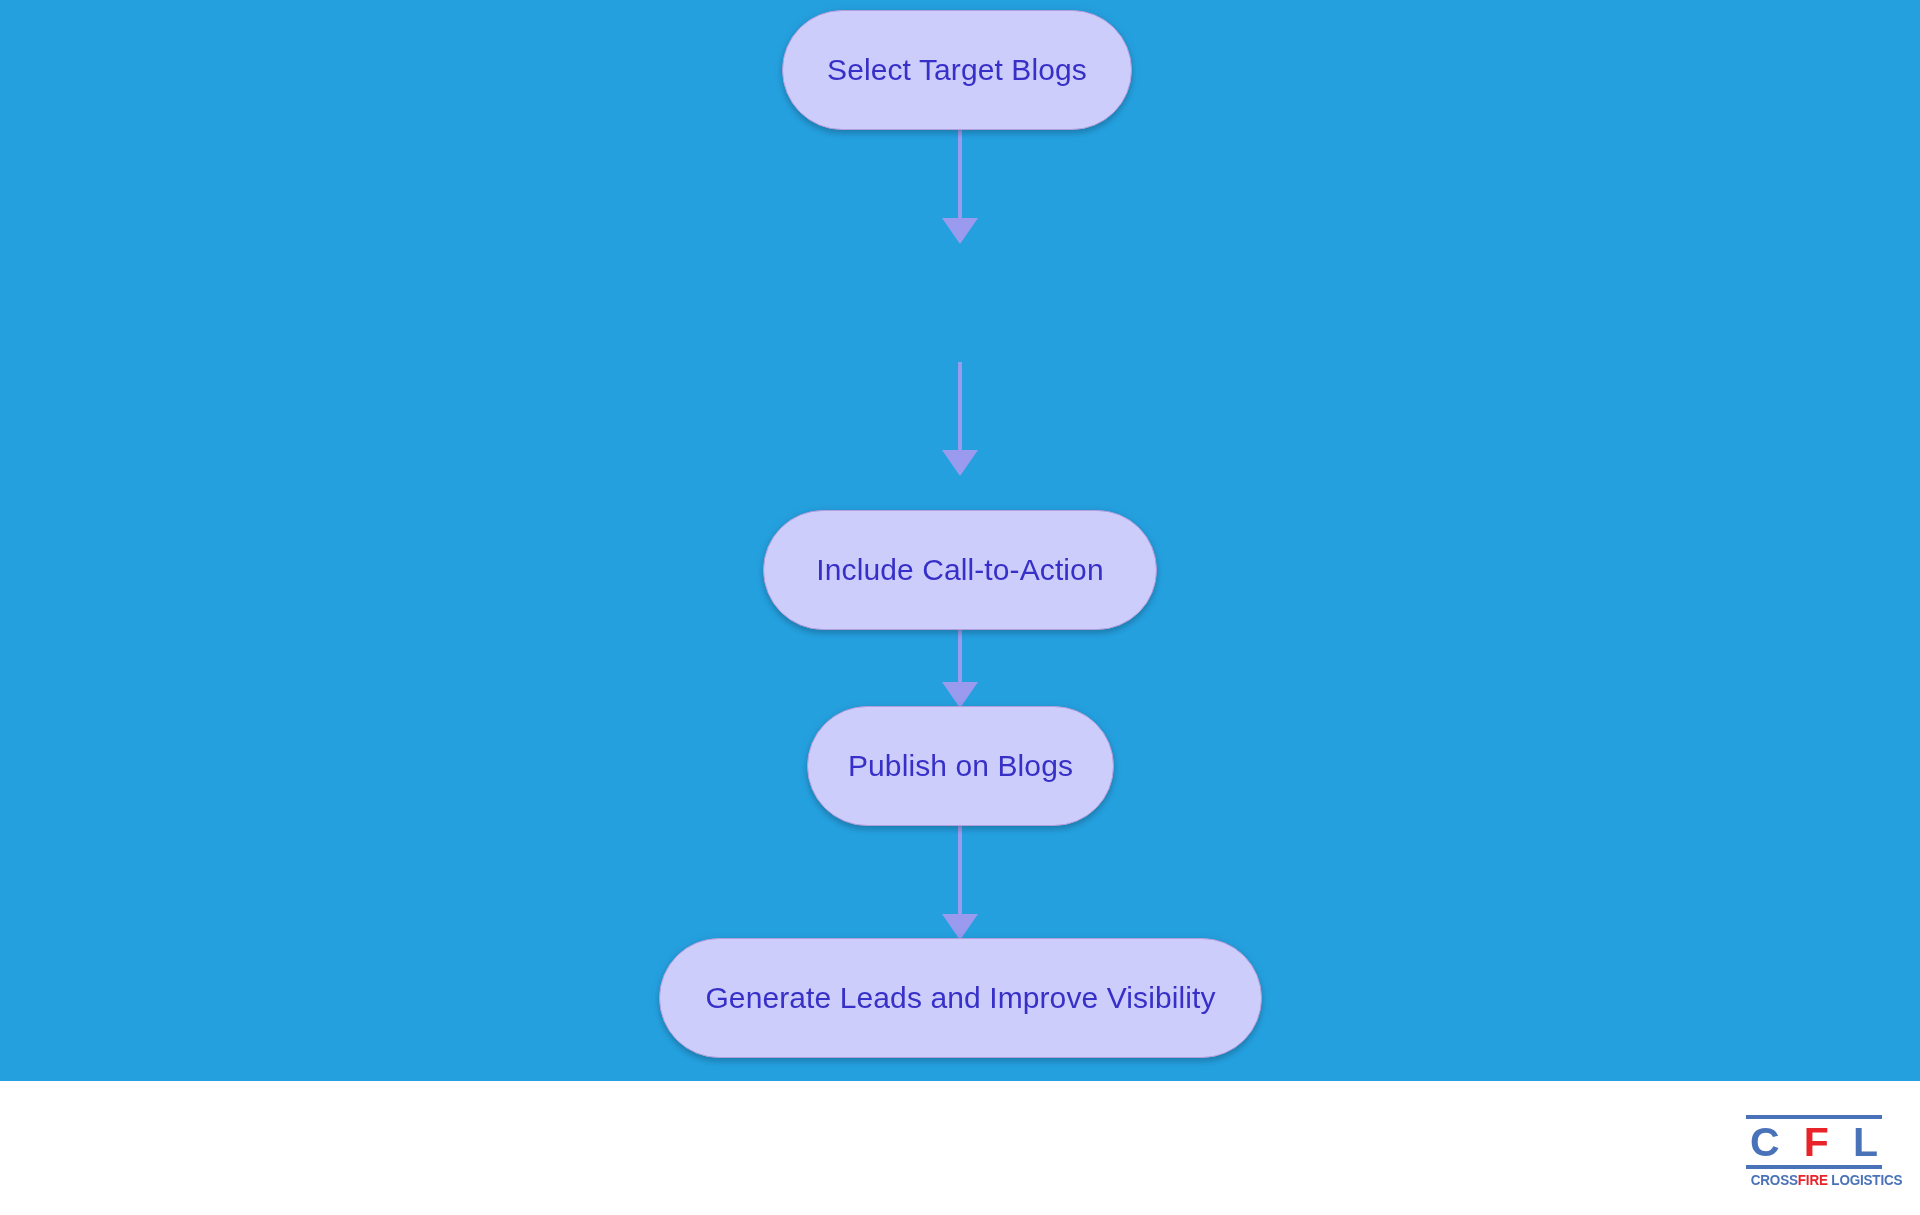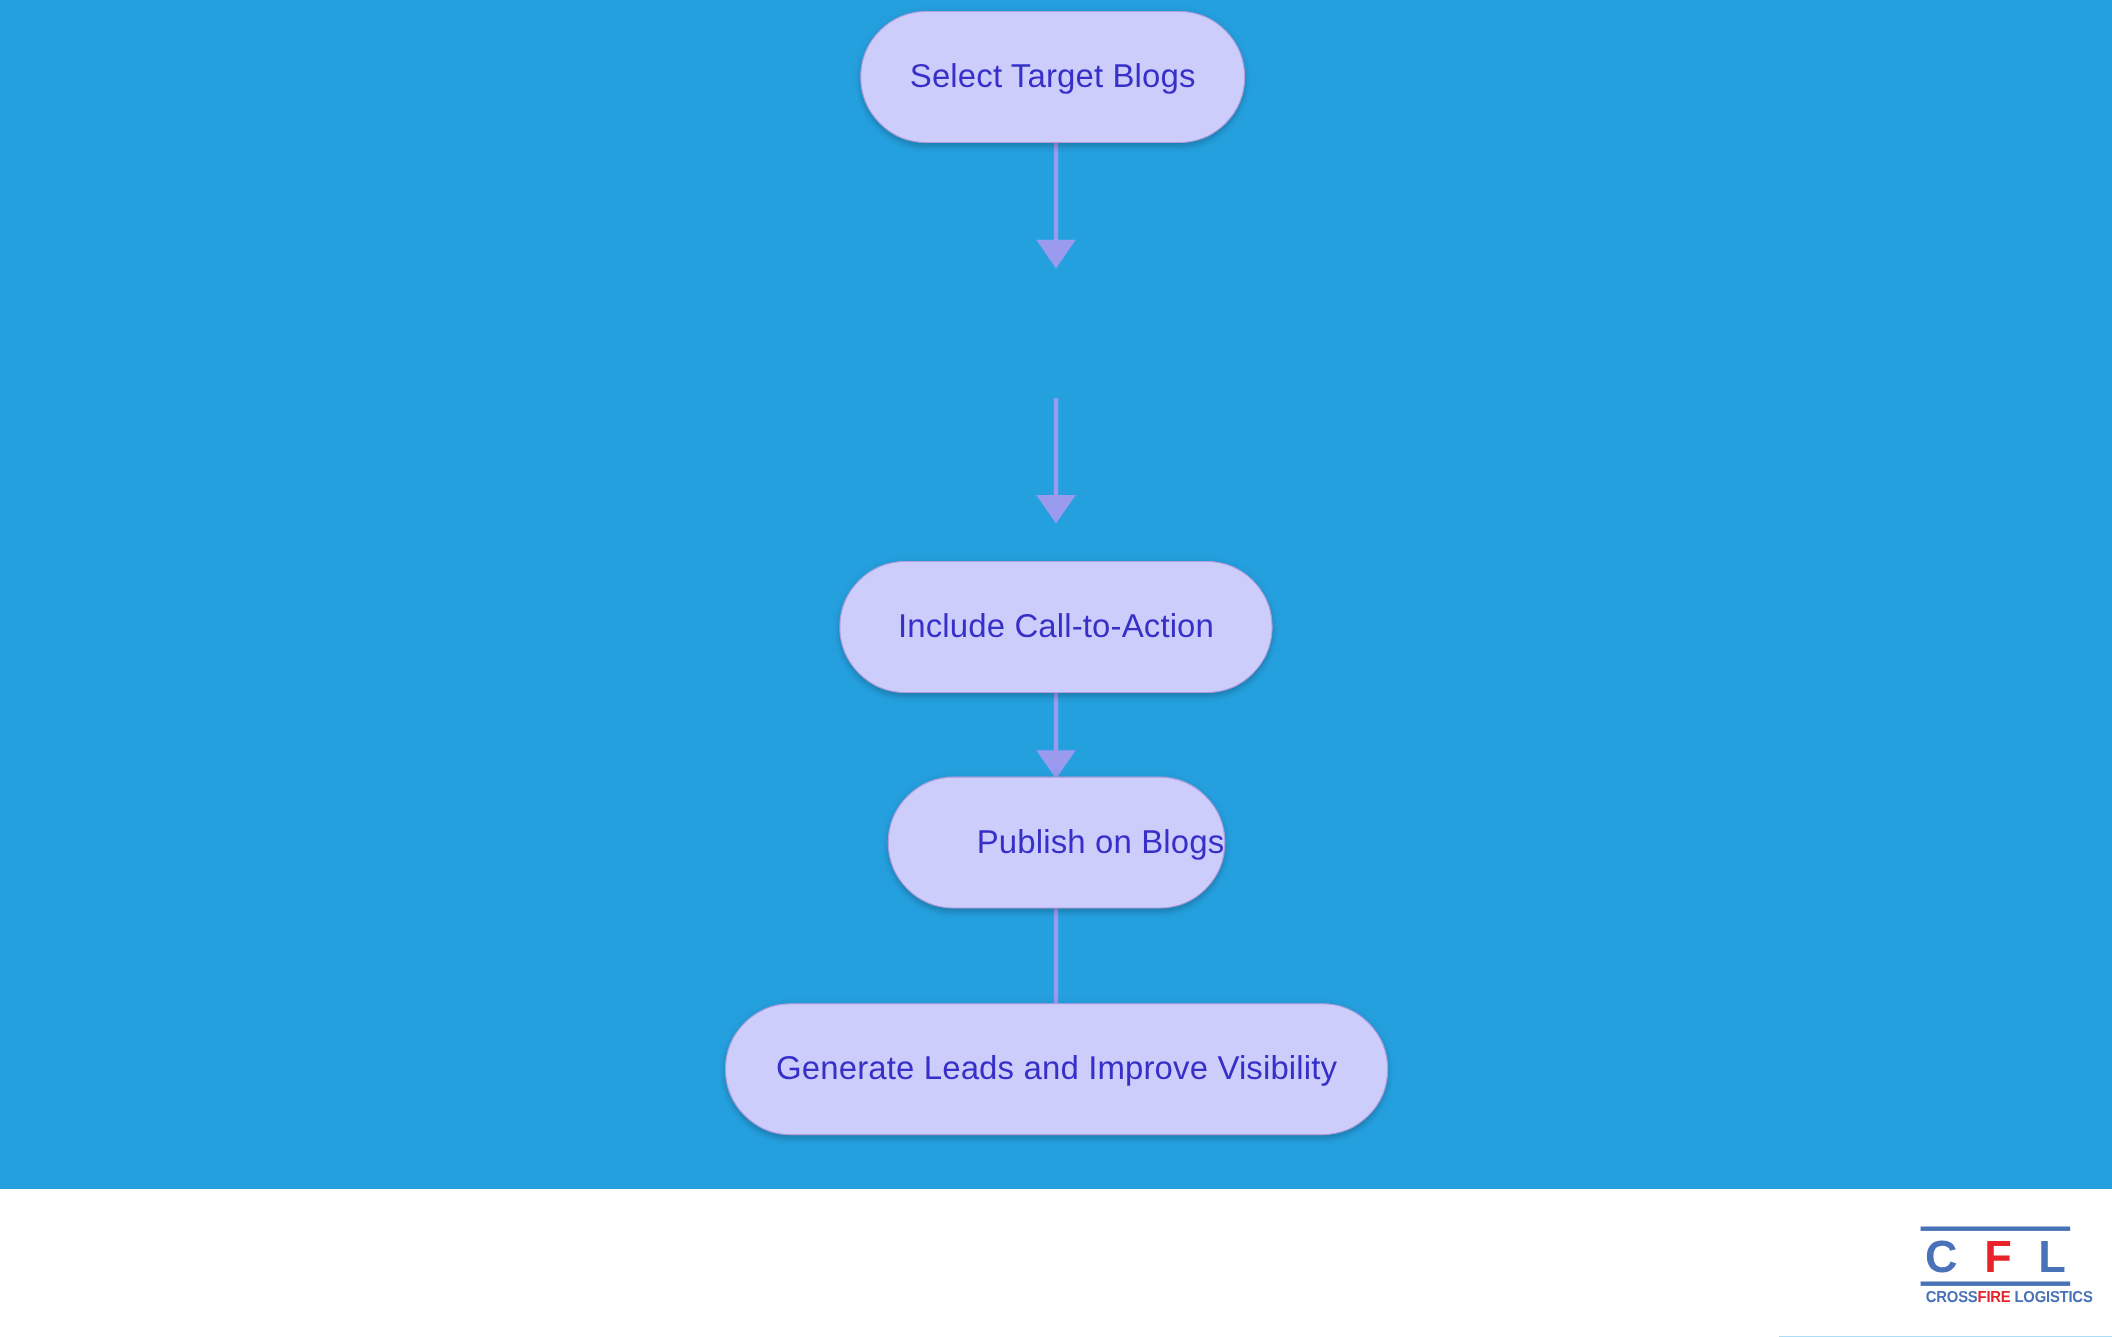--- a/index.html
+++ b/index.html
@@ -59,22 +59,22 @@
     font-weight: 400;
     line-height: 1.2;
     letter-spacing: 0.1px;
     white-space: nowrap;
     text-align: center;
   }
 
   #node-1 { left: 782px; top: 10px;  width: 350px; height: 120px; }
   #node-2 { left: 714px; top: 242px; width: 491px; height: 120px; }
   #node-3 { left: 763px; top: 474px; width: 394px; height: 120px; margin-top: 36px; }
-  #node-4 { left: 807px; top: 706px; width: 307px; height: 120px; justify-content: flex-end; }
-  #node-5 { left: 659px; top: 912px; width: 603px; height: 120px; }
+  #node-4 { left: 807px; top: 706px; width: 307px; height: 120px; }
+  #node-5 { left: 659px; top: 938px; width: 603px; height: 120px; }
 
   
   #footer-bar {
     position: absolute;
     left: 0;
     top: 1081px;
     width: 1920px;
     height: 134px;
     background: #ffffff;
   }

